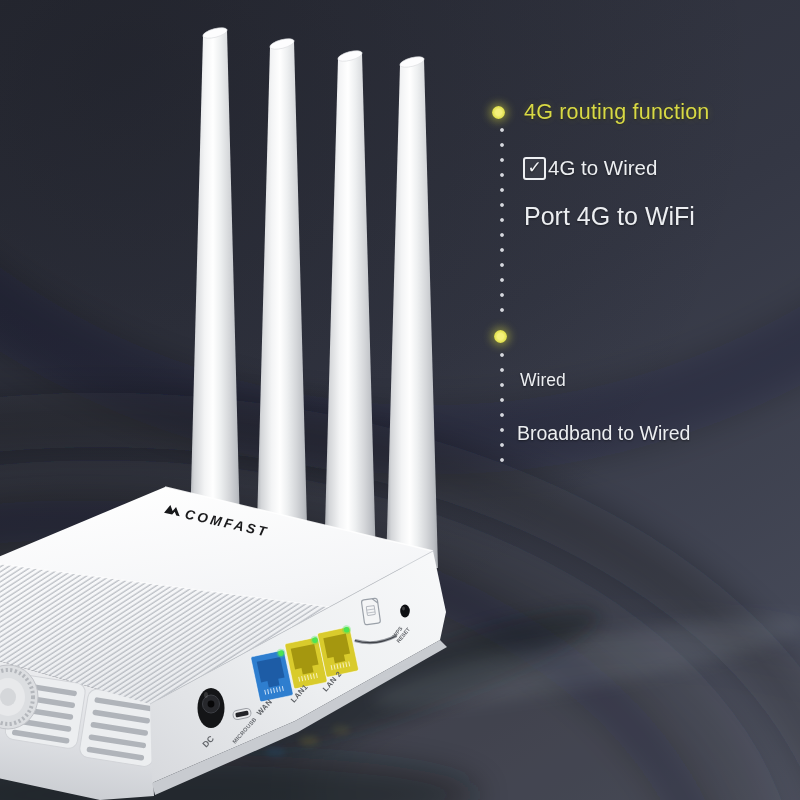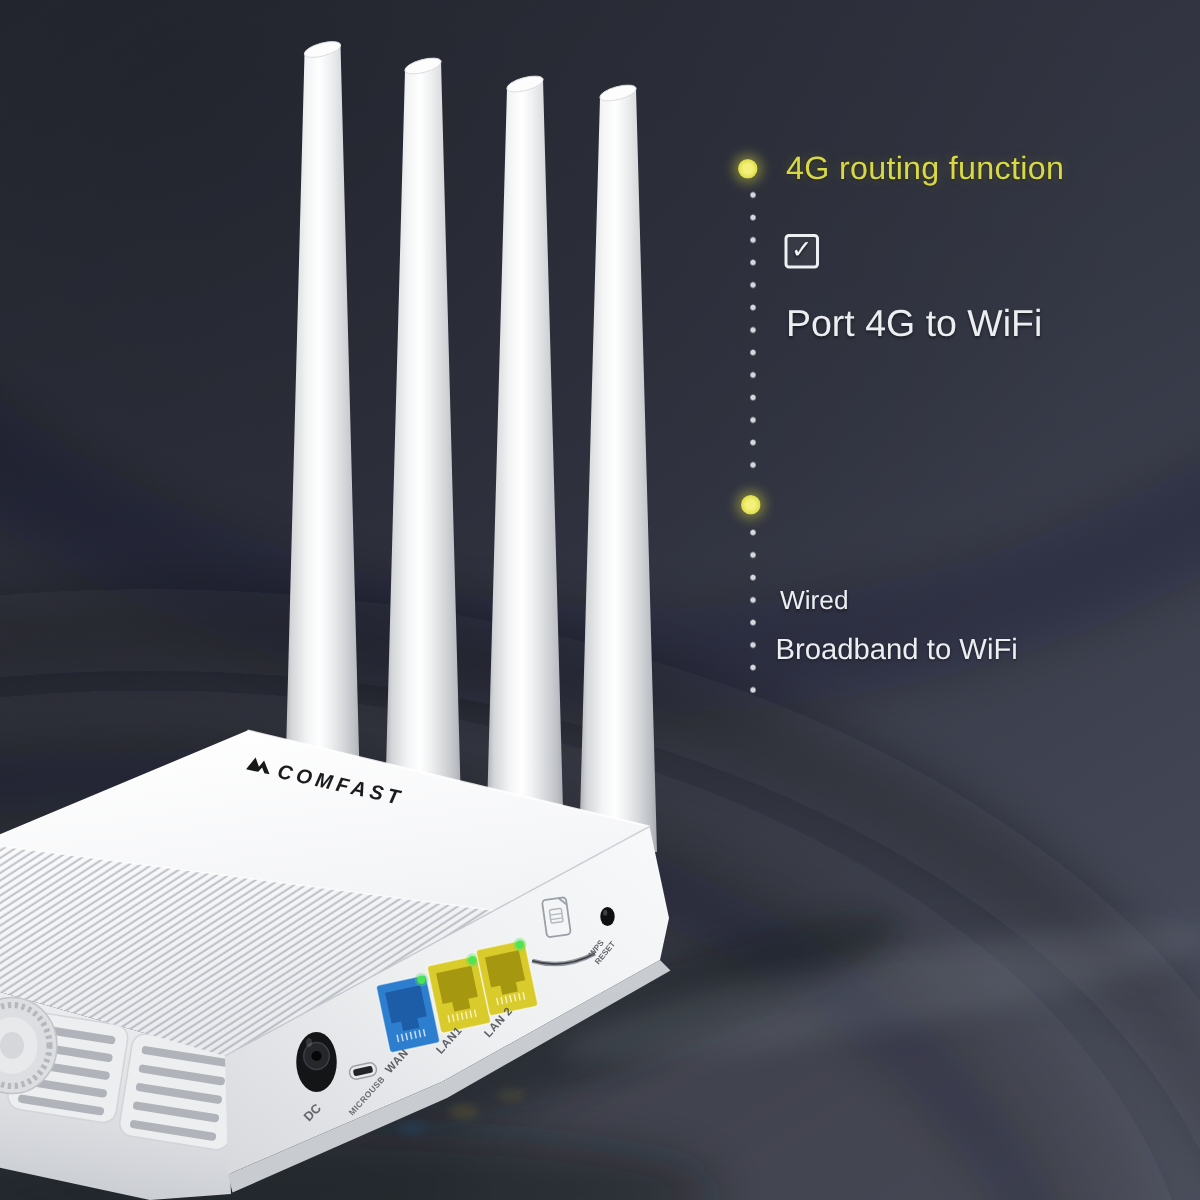--- a/index.html
+++ b/index.html
@@ -37,21 +37,21 @@
   .checkrow{left:523px;top:156px;display:flex;align-items:center;font-size:20.5px;}
   .checkbox{
     width:19px;height:19px;border:2.5px solid #eef0f3;border-radius:3px;margin-right:2px;
     display:inline-flex;align-items:center;justify-content:center;flex:0 0 auto;
     background:rgba(255,255,255,.05);
   }
   .checkbox .check{font-size:17px;font-weight:700;color:#f2f4f6;line-height:1;transform:translateY(-1px);}
   .i1{left:524px;top:202px;font-size:25px;}
   .zone{left:520px;top:371px;font-size:17.5px;line-height:19px;white-space:normal;width:170px;}
   .zone .l1{display:block;padding-left:3px;}
-  .zone .l2{display:block;margin-top:20px;}
+  .zone .l2{display:block;}
   .i3{left:517px;top:422px;font-size:19.5px;}
 </style>
 </head>
 <body>
 
 <div class="stage">
 
 <svg width="800" height="800" viewBox="0 0 800 800">
   <defs>
     <linearGradient id="gTop" x1="0.25" y1="0" x2="0.55" y2="1">
@@ -249,24 +249,25 @@
 
   <div class="ann">
     <span class="bullet b1"></span>
     <div class="title t1">4G routing function</div>
     <div class="dots d1"></div>
 
     <div class="witem checkrow">
       <span class="checkbox">
           <span class="check">✓</span>
         </span>
+      <span>4G to Wired</span>
     </div>
     <div class="witem i1">Port 4G to WiFi</div>
 
     <span class="bullet b2"></span>
     <div class="dots d2"></div>
 
     <div class="witem zone">
       <span class="l2">Wired</span>
     </div>
-    <div class="witem i3">Broadband to WiFi</div>
+    <div class="witem i3">Broadband to Wired</div>
   </div>
 </div>
 
 </body></html>

